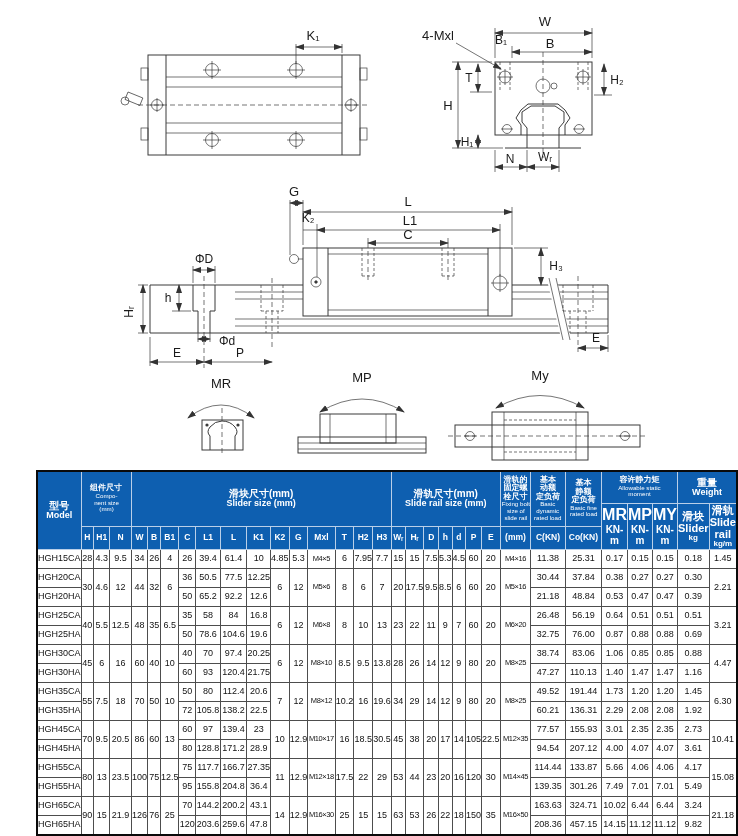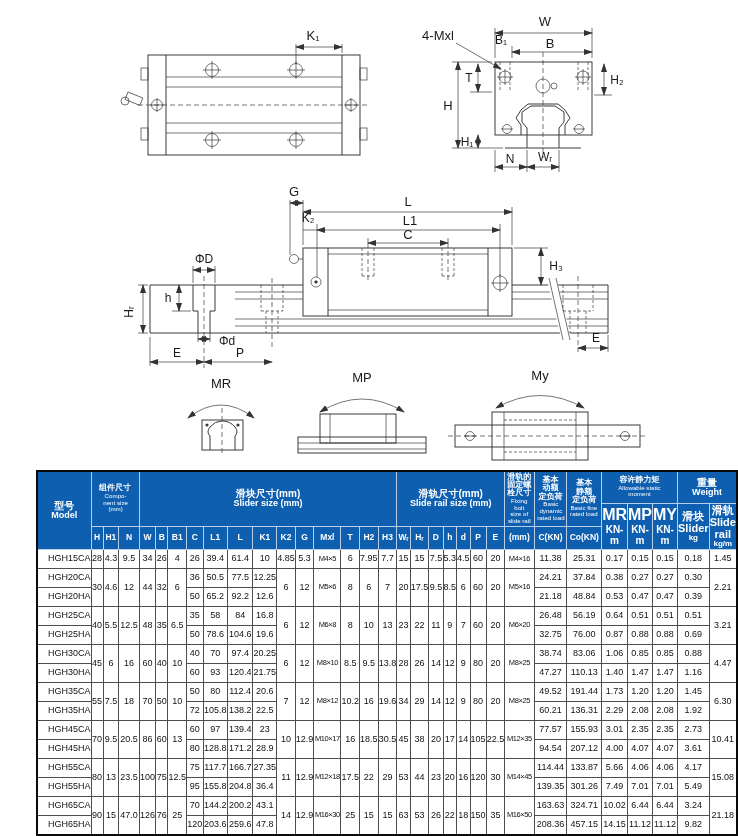--- a/index.html
+++ b/index.html
@@ -13,21 +13,21 @@
   .dash{stroke:#3a3a3a;stroke-width:.7;fill:none;stroke-dasharray:5 3;}
   .hid{stroke:#3a3a3a;stroke-width:.7;fill:none;stroke-dasharray:3 2;}
 
   table.spec{position:absolute;left:36px;top:470px;border-collapse:collapse;table-layout:fixed;
              border:2px solid #0a0a0a;background:#fff;}
   table.spec th{background:#0e5fb0;color:#fff;border:1px solid #b9cfe8;border-width:1px;
                 padding:0;text-align:center;vertical-align:middle;font-weight:bold;line-height:1.1;}
   table.spec td{border:1px solid #4d4d4d;padding:0;text-align:center;vertical-align:middle;
                 font-size:9px;color:#111;height:18px;line-height:1;background:#fff;
                 overflow:hidden;white-space:nowrap;}
-  table.spec td.model{text-align:left;padding-left:10px;font-size:9px;}
+  table.spec td.model{text-align:left;padding-left:0;font-size:9px;}
   table.spec td.tight{font-size:7.5px;letter-spacing:-.4px;}
   .zh{font-size:10px;}
   .en{font-size:9px;font-weight:bold;}
   .zh-sm{font-size:8px;line-height:1.05;}
   .en-xs{font-size:6.5px;font-weight:normal;line-height:1.05;transform:scale(.95);}
   .sub th{font-size:8.5px;height:22px;font-weight:bold;}
   .r1{height:32px;}
   .r2 th{height:20px;}
   .knm{font-size:10px;font-weight:bold;}
   .unit{font-size:8px;font-weight:bold;}
@@ -523,21 +523,21 @@
           <td rowspan="2">6</td>
           <td rowspan="2">7</td>
           <td rowspan="2">20</td>
           <td rowspan="2">17.5</td>
           <td rowspan="2">9.5</td>
           <td rowspan="2">8.5</td>
           <td rowspan="2">6</td>
           <td rowspan="2">60</td>
           <td rowspan="2">20</td>
           <td rowspan="2" class="tight">M5×16</td>
-          <td>24.21</td>
+          <td>30.44</td>
           <td>37.84</td>
           <td>0.38</td>
           <td>0.27</td>
           <td>0.27</td>
           <td>0.30</td>
           <td rowspan="2">2.21</td>
         </tr>
         <tr>
           <td class="model">HGH20HA</td>
           <td>50</td>
@@ -783,21 +783,21 @@
           <td>301.26</td>
           <td>7.49</td>
           <td>7.01</td>
           <td>7.01</td>
           <td>5.49</td>
         </tr>
         <tr>
           <td class="model">HGH65CA</td>
           <td rowspan="2">90</td>
           <td rowspan="2">15</td>
-          <td rowspan="2">47.0</td>
+          <td rowspan="2">21.9</td>
           <td rowspan="2">126</td>
           <td rowspan="2">76</td>
           <td rowspan="2">25</td>
           <td>70</td>
           <td>144.2</td>
           <td>200.2</td>
           <td>43.1</td>
           <td rowspan="2">14</td>
           <td rowspan="2">12.9</td>
           <td rowspan="2" class="tight">M16×30</td>

